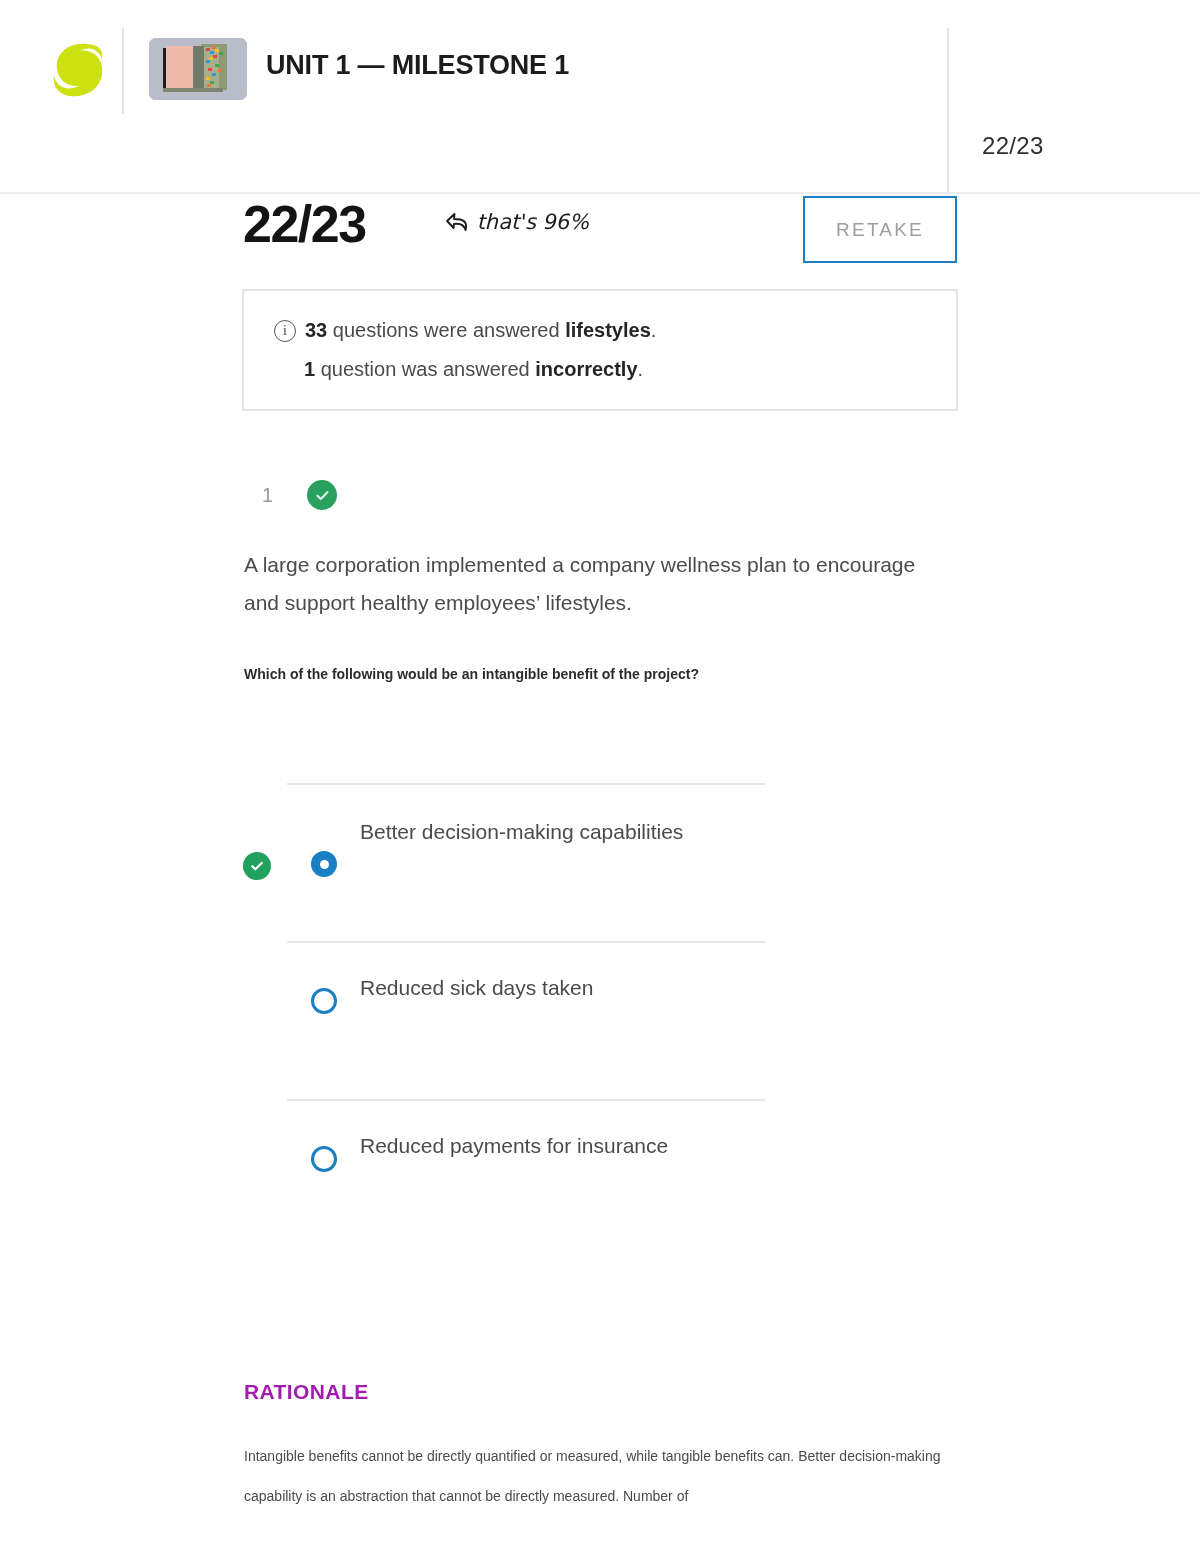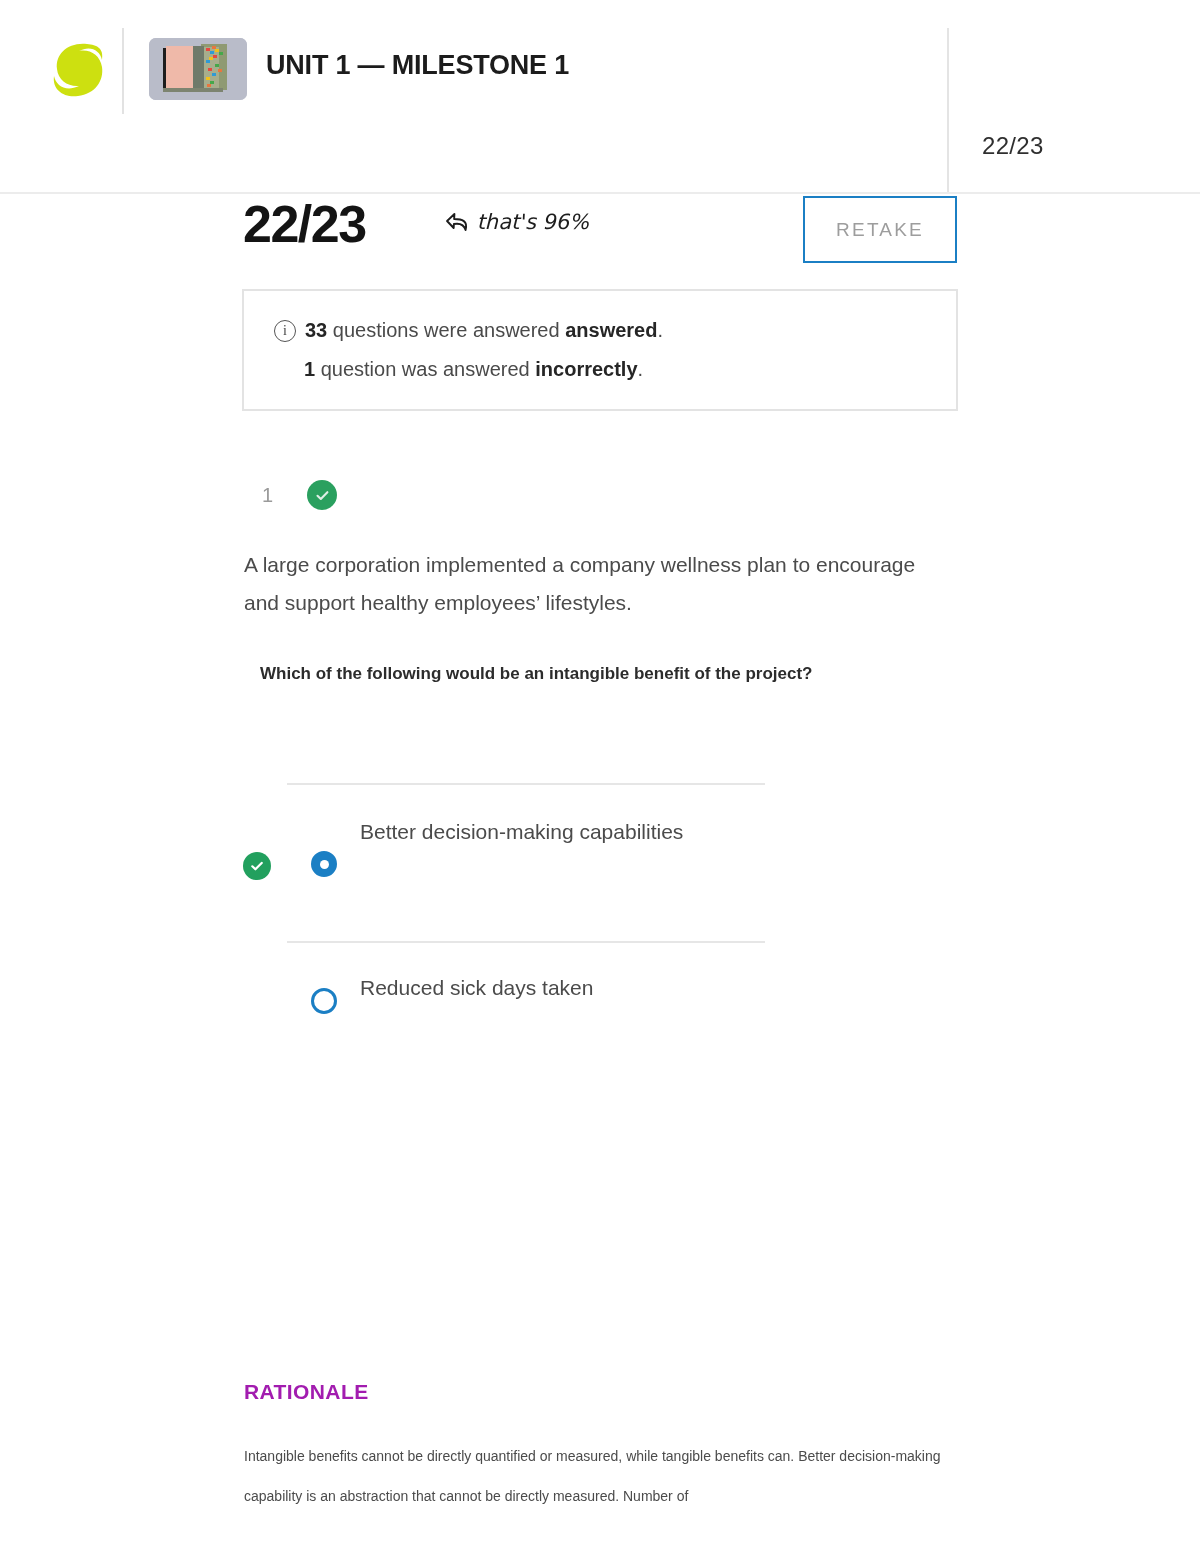--- a/index.html
+++ b/index.html
@@ -105,22 +105,22 @@
     width: 30px; height: 30px; border-radius: 50%; background: #2aa05f;
     display: flex; align-items: center; justify-content: center;
   }
   .q-check svg { width: 17px; height: 17px; }
 
   .q-stem {
     position: absolute; left: 244px; top: 518px; width: 690px;
     font-size: 21px; line-height: 38px; color: #4b4b4b;
   }
   .q-prompt {
-    position: absolute; left: 260px; top: 625px; width: 690px;
-    font-size: 17px; line-height: 42px; font-weight: 700; color: #2c2c2c;
+    position: absolute; left: 244px; top: 625px; width: 690px;
+    font-size: 14px; line-height: 42px; font-weight: 700; color: #2c2c2c;
   }
 
   
   .options { position: absolute; left: 243px; top: 755px; width: 720px; }
   .option { position: relative; width: 720px; }
   .opt-divider { position: absolute; left: 44px; top: 0; width: 478px; height: 2px; background:#e6e6e6; }
   .opt-body { position: relative; min-height: 158px; }
   .opt-correct {
     position: absolute; left: 0px; width: 28px; height: 28px; border-radius: 50%;
     background: #22a05e; display: flex; align-items: center; justify-content: center;
@@ -237,21 +237,21 @@
       </span>
       <span>that's 96%</span>
     </div>
 
     <div class="retake-btn">RETAKE</div>
   </div>
 
   <div class="info-box">
     <div class="info-icon">i</div>
     <div class="info-line l1">
-      <span class="b">33</span><span> questions were answered </span><span class="b">answered</span><span>.</span>
+      <span class="b">33</span><span> questions were answered </span><span class="b">lifestyles</span><span>.</span>
     </div>
     <div class="info-line l2">
       <span class="b">1</span><span> question was answered </span><span class="b">incorrectly</span><span>.</span>
     </div>
   </div>
 
   <div class="q-head">
     <div class="q-num">1</div>
     <div class="q-check">
       <svg viewBox="0 0 17 17" aria-hidden="true">
@@ -280,19 +280,26 @@
 
     <div class="option o2">
       <div class="opt-divider"></div>
       <div class="opt-body">
         <div class="opt-radio"></div>
         <div class="opt-label">Reduced sick days taken</div>
       </div>
     </div>
 
 
+    <div class="option o4">
+      <div class="opt-divider"></div>
+      <div class="opt-body">
+        <div class="opt-radio"></div>
+        <div class="opt-label">Reduced payments for insurance</div>
+      </div>
+    </div>
 
   </div>
 
   <div class="rationale-title">RATIONALE</div>
   <div class="rationale-body">Intangible benefits cannot be directly quantified or measured, while tangible benefits can. Better decision-making capability is an abstraction that cannot be directly measured. Number of</div>
 
 </div>
 
 </body></html>

